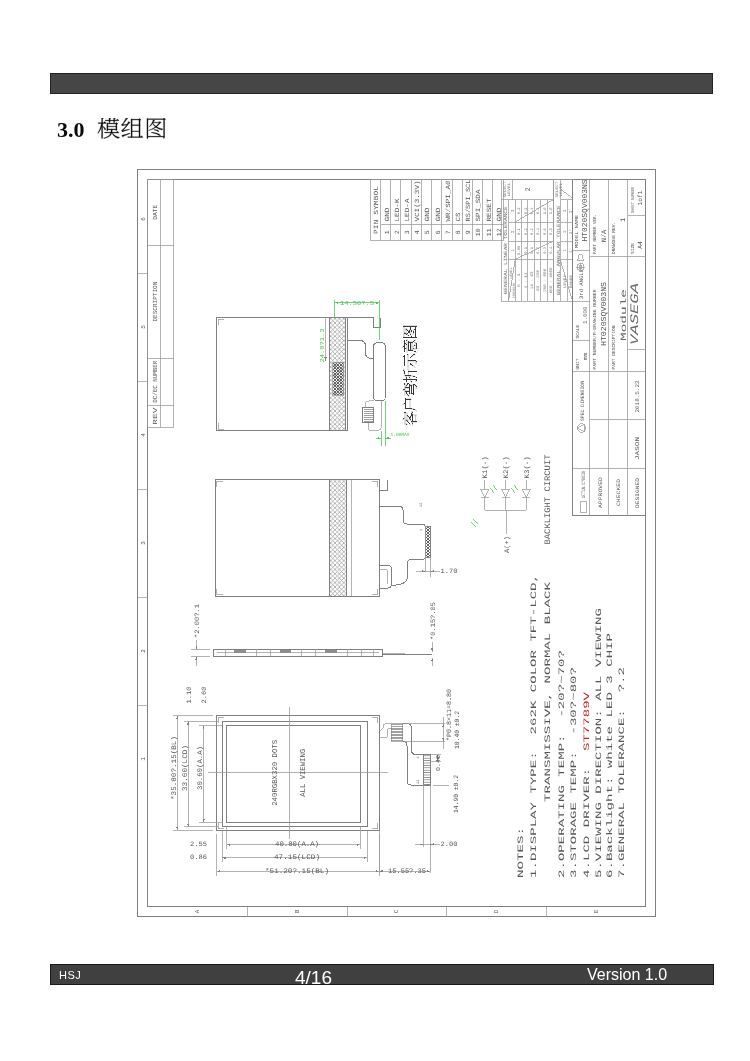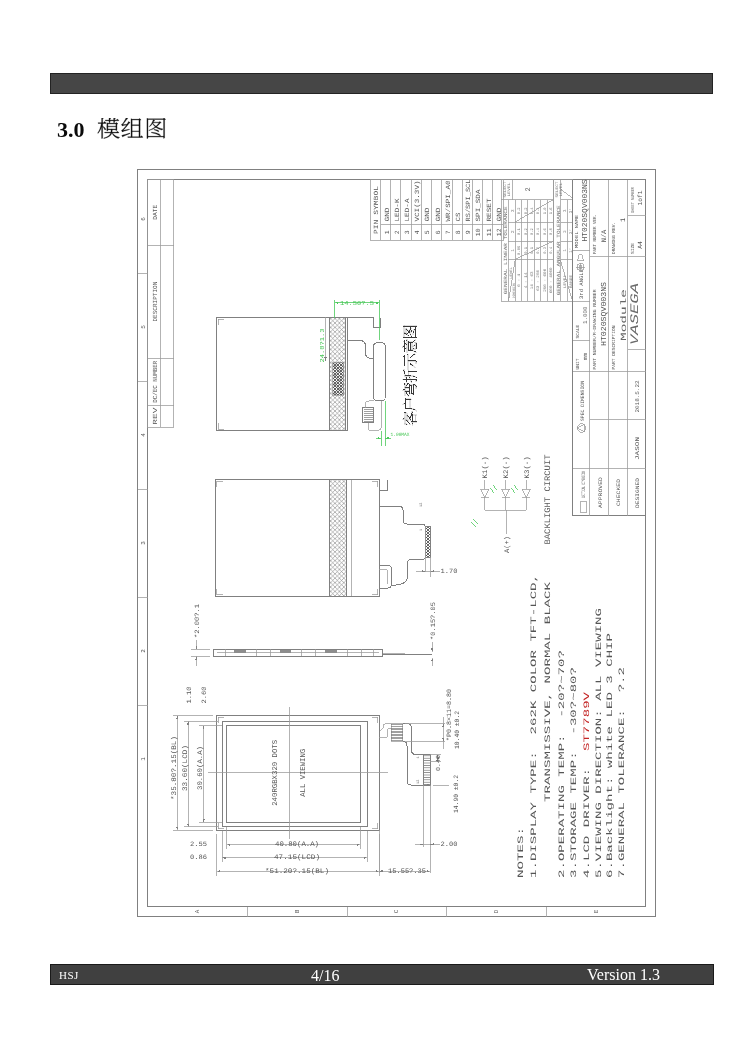--- a/index.html
+++ b/index.html
@@ -1,20 +1,20 @@
 <!DOCTYPE html>
 <html><head><meta charset="utf-8">
 <style>
 *{margin:0;padding:0}
 html,body{width:750px;height:1061px;background:#fff;overflow:hidden}
 body{position:relative;font-family:"Liberation Sans",sans-serif}
 #hbar{position:absolute;left:50px;top:73px;width:661px;height:19px;background:#464646;border:1px solid #232323}
-#fbar{position:absolute;left:50px;top:964px;width:662px;height:19px;background:#404040;border:1px solid #1a1a1a;color:#fff;font-family:Liberation Serif, serif}
+#fbar{position:absolute;left:50px;top:964px;width:662px;height:19px;background:#404040;border:1px solid #1a1a1a;color:#fff;font-family:Liberation Sans, sans-serif}
 #fbar .h{position:absolute;left:8px;top:4px;font-size:11px;letter-spacing:0.5px}
-#fbar .p{position:absolute;left:260px;top:2px;font-size:16px}
+#fbar .p{position:absolute;left:244px;top:2px;font-size:19px}
 #fbar .v{position:absolute;left:536px;top:1px;font-size:16px}
 #title{position:absolute;left:56px;top:118px}
 #rot{position:absolute;left:137px;top:169px;width:748px;height:519px;transform-origin:0 0;transform:rotate(-90deg) translateX(-748px)}
 </style></head>
 <body>
 <div id="hbar"></div>
 <div id="title"><svg width="260" height="30" viewBox="0 0 260 30">
 <text x="1" y="19" style="font-family:'Liberation Serif',serif;font-weight:bold;font-size:22px;fill:#0a0a0a">3.0</text>
 <g transform="translate(41.0 18.8) scale(0.02300 -0.02300)">
         <path d="M44 611H286L327 661Q327 661 340 651Q353 641 370 626Q388 611 403 597Q399 581 377 581H52ZM193 603H241V587Q218 461 170 350Q123 238 45 146L30 160Q73 222 105 294Q137 366 158 444Q180 522 193 603ZM201 832 281 823Q279 812 272 805Q264 798 245 795V-52Q245 -56 240 -61Q235 -66 227 -69Q219 -72 211 -72H201ZM245 463Q289 440 316 418Q344 395 358 374Q372 353 375 336Q378 320 373 310Q368 300 358 298Q348 296 335 304Q327 328 310 356Q292 383 272 410Q252 436 234 456ZM329 198H842L881 245Q881 245 888 240Q895 234 906 225Q918 216 930 205Q943 194 953 184Q949 169 927 169H337ZM359 726H844L882 772Q882 772 894 762Q906 753 922 740Q939 726 952 712Q949 696 927 696H367ZM439 463H846V433H439ZM439 340H846V310H439ZM672 188Q686 148 719 109Q752 70 815 37Q878 4 980 -20L978 -31Q958 -34 945 -42Q932 -49 928 -70Q833 -42 778 0Q722 42 694 90Q667 137 654 182ZM525 828 607 820Q605 809 596 802Q588 795 569 792V631Q569 628 564 624Q559 620 551 617Q543 614 534 614H525ZM725 828 807 820Q805 809 796 802Q788 795 769 792V631Q769 628 764 624Q759 620 751 617Q743 614 734 614H725ZM429 589V614L478 589H860V560H473V273Q473 271 468 267Q462 263 454 260Q445 257 435 257H429ZM822 589H812L841 622L909 569Q904 564 892 558Q881 553 866 550V288Q866 285 859 281Q852 277 844 274Q835 270 828 270H822ZM615 325H666Q663 269 656 220Q650 171 632 128Q613 86 574 50Q536 13 470 -18Q403 -48 300 -73L290 -56Q381 -28 440 4Q500 36 534 72Q569 108 586 148Q602 188 608 232Q613 276 615 325Z" fill="#111" stroke="#111" stroke-width="14"></path>
@@ -502,13 +502,13 @@
 <text x="39" y="464" xml:space="preserve" textLength="270" lengthAdjust="spacingAndGlyphs">5.VIEWING DIRECTION: ALL VIEWING</text>
 <text x="39" y="475" xml:space="preserve" textLength="245" lengthAdjust="spacingAndGlyphs">6.Backlight: white LED 3 CHIP</text>
 <text x="39" y="487" xml:space="preserve" textLength="211" lengthAdjust="spacingAndGlyphs">7.GENERAL TOLERANCE:  ?.2</text>
 </g>
 
 </svg>
 </div>
 <div id="fbar">
     <span class="h">HSJ</span>
     <span class="p">4/16</span>
-    <span class="v">Version 1.3</span>
+    <span class="v">Version 1.0</span>
   </div>
 </body></html>

